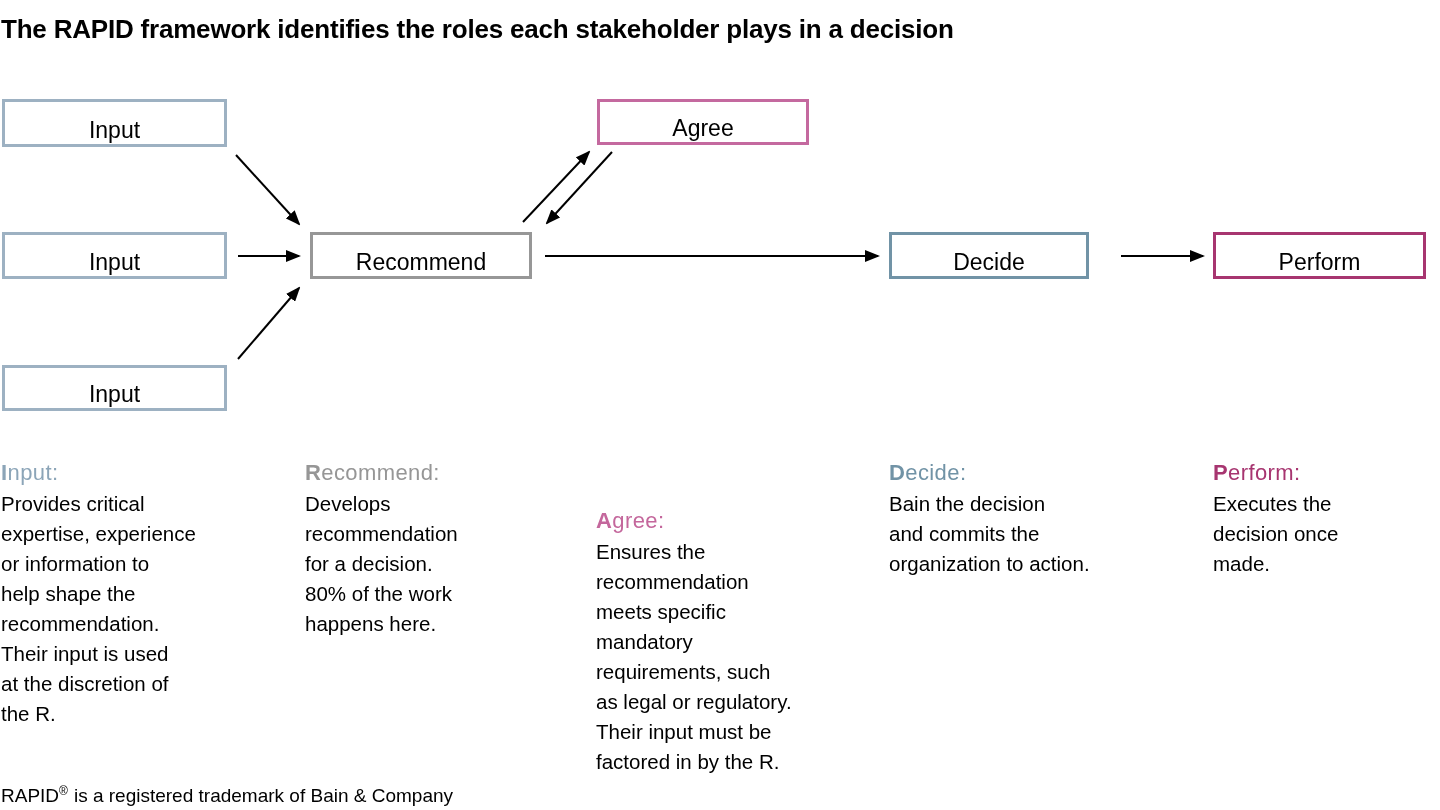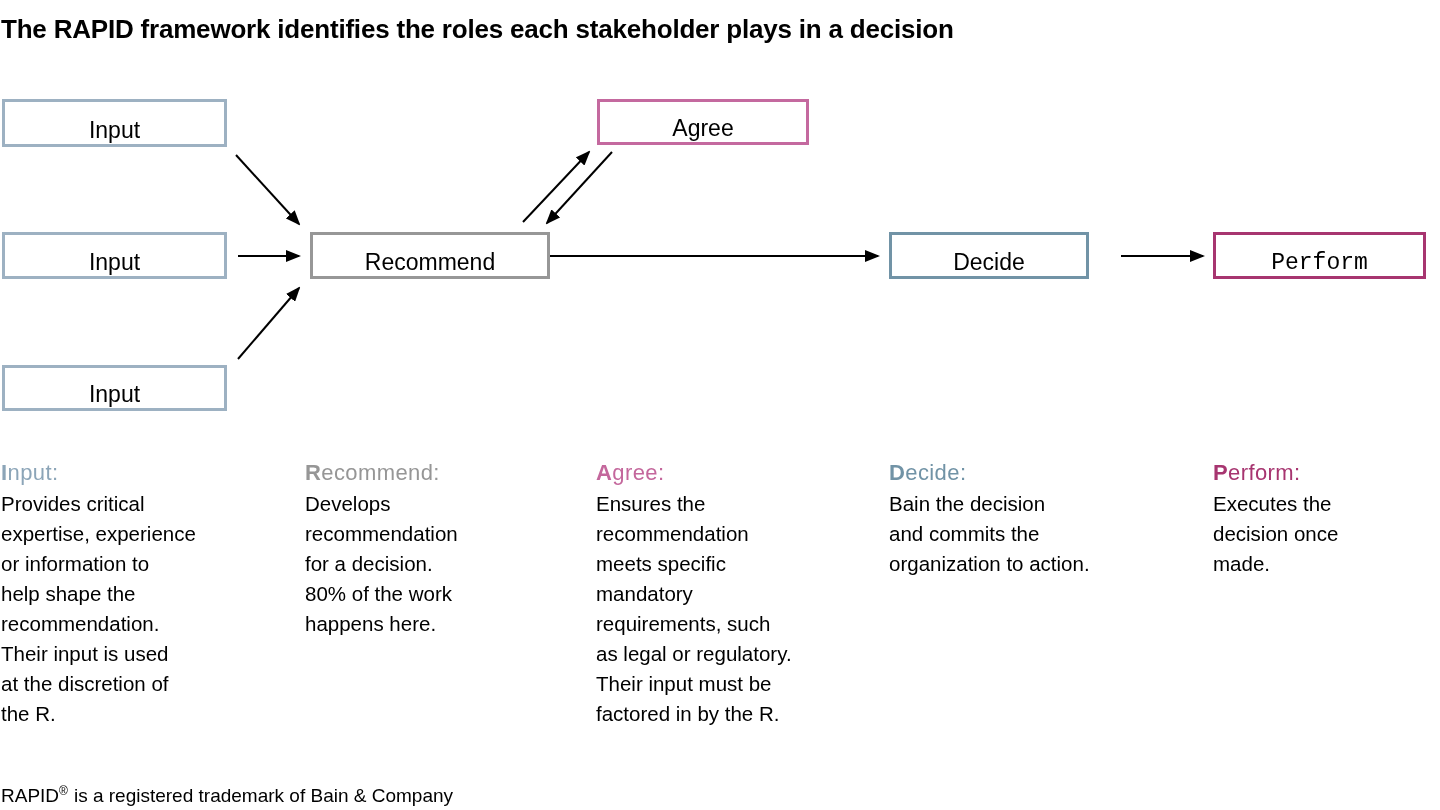--- a/index.html
+++ b/index.html
@@ -43,32 +43,32 @@
   }
   .node--input   { border: 3px solid #9DB1C2; }
   .node--gray    { border: 3px solid #979797; }
   .node--pink    { border: 3px solid #C4699F; }
   .node--blue    { border: 3px solid #7193A6; }
   .node--magenta { border: 3px solid #A73570; }
 
   #box-input-1   { left: 2px;    top: 99px;  width: 225px; height: 48px; }
   #box-agree     { left: 597px;  top: 99px;  width: 212px; height: 46px; }
   #box-input-2   { left: 2px;    top: 232px; width: 225px; height: 47px; }
-  #box-recommend { left: 310px;  top: 232px; width: 240px; height: 47px; }
+  #box-recommend { left: 310px;  top: 232px; width: 222px; height: 47px; }
   #box-decide    { left: 889px;  top: 232px; width: 200px; height: 47px; }
-  #box-perform   { left: 1213px; top: 232px; width: 213px; height: 47px; font-family: Liberation Mono, monospace; }
+  #box-perform   { left: 1213px; top: 232px; width: 213px; height: 47px; }
   #box-input-3   { left: 2px;    top: 365px; width: 225px; height: 46px; }
 
   .col {
     position: absolute;
     top: 458px;
   }
   #col-0 { left: 1px;    width: 270px; }
   #col-1 { left: 305px;  width: 260px; }
-  #col-2 { left: 596px;  width: 275px; }
+  #col-2 { left: 596px;  width: 275px; margin-top: 48px; }
   #col-3 { left: 889px;  width: 285px; }
   #col-4 { left: 1213px; width: 230px; }
 
   .col-heading {
     font-size: 22px;
     line-height: 30px;
     letter-spacing: 0.4px;
     margin-bottom: 1px;
   }
   .col-heading .cap { font-weight: bold; }

